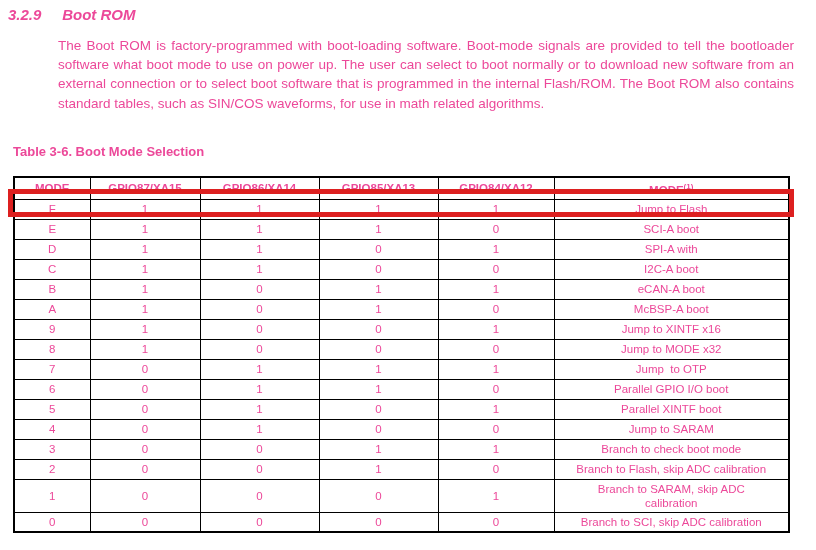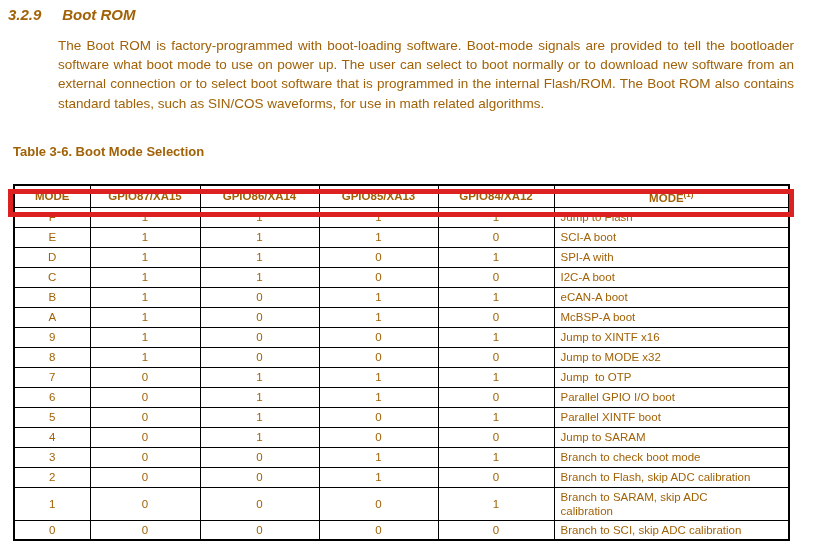--- a/index.html
+++ b/index.html
@@ -3,21 +3,21 @@
 <meta charset="utf-8">
 <style>
   * { margin: 0; padding: 0; box-sizing: border-box; }
   html, body { background: #ffffff; }
   .page {
     position: relative;
     width: 816px;
     height: 550px;
     background: #ffffff;
     font-family: "Liberation Sans", sans-serif;
-    color: #a16207;
+    color: #ec4899;
     overflow: hidden;
   }
   .section-heading {
     position: absolute;
     top: 6px;
     left: 8px;
     font-size: 15px;
     font-weight: bold;
     font-style: italic;
   }
@@ -43,38 +43,37 @@
     position: absolute;
     top: 176px;
     left: 13px;
     width: 775px;
   }
   table.boot-table {
     width: 775px;
     border-collapse: collapse;
     table-layout: fixed;
     border: 2px solid #000;
-    margin-top: 8px;
   }
   table.boot-table th, table.boot-table td {
     border: 1px solid #000;
     font-size: 11.5px;
     padding: 2px 6px;
     line-height: 14px;
     vertical-align: middle;
   }
   table.boot-table th {
     height: 20px;
     font-weight: bold;
     text-align: center;
   }
   table.boot-table th sup { font-size: 8px; }
   table.boot-table td { height: 20px; text-align: center; }
   table.boot-table td.desc {
-    text-align: left;
+    text-align: center;
     white-space: pre-wrap;
   }
   .highlight-box {
     position: absolute;
     left: -5px;
     top: 13px;
     width: 786px;
     height: 28px;
     border: 5px solid #dd2020;
     pointer-events: none;

